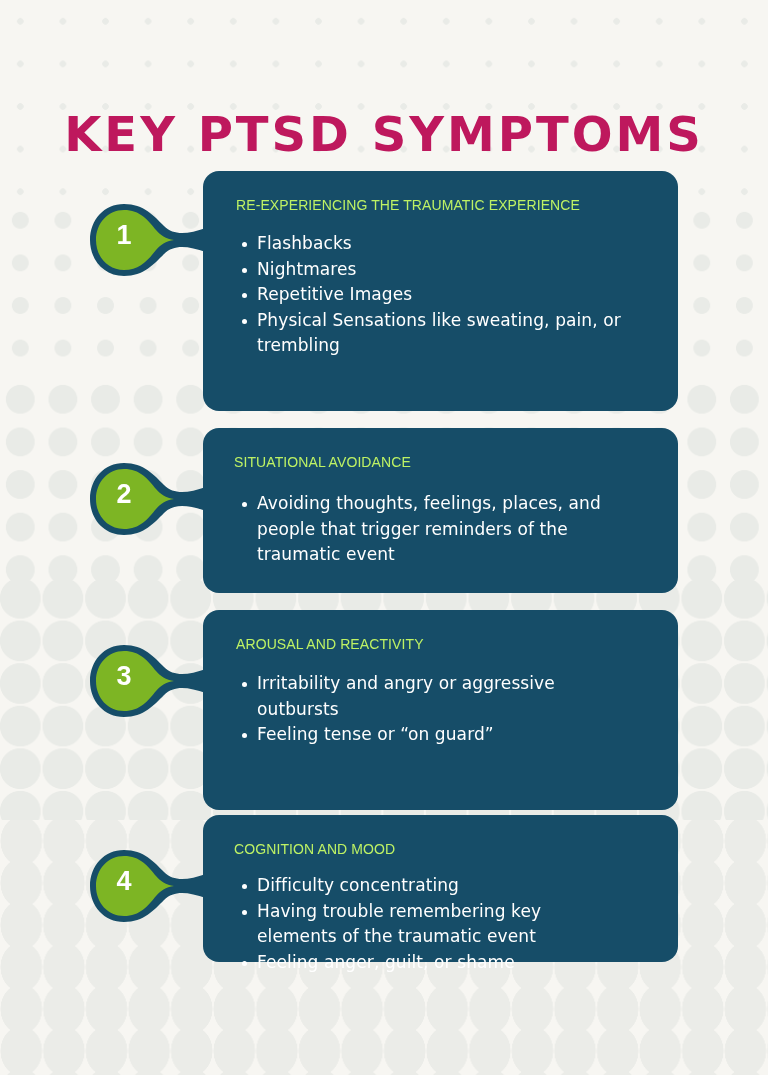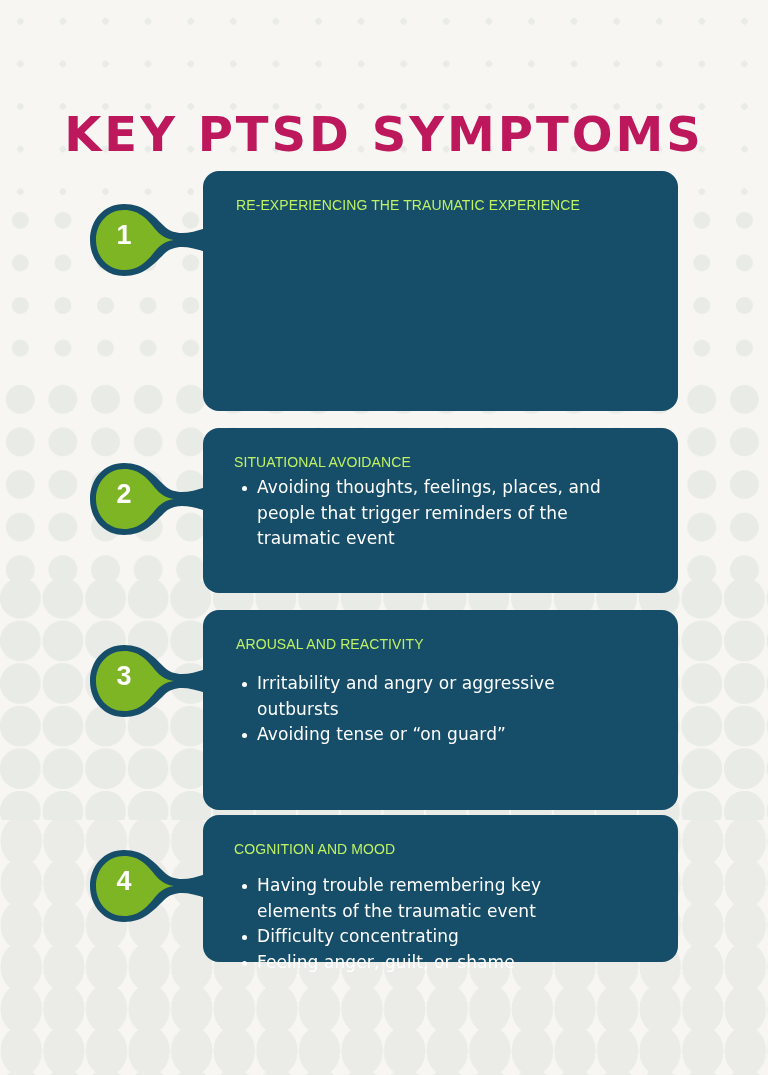--- a/index.html
+++ b/index.html
@@ -67,58 +67,64 @@
 
 <div class="badge" style="top:202px;">
   <svg width="130" height="76" viewBox="0 0 130 76">
     <path d="M36 2 C56 2 66 14 76 24 C86 34 100 32 118 26 L118 50 C100 44 86 42 76 52 C66 62 56 74 36 74 C16 74 2 58 2 38 C2 18 16 2 36 2 Z" fill="#164d68"></path>
     <path d="M36 8 C52 8 60 18 68 28 C72 33 78 37 86 38 C78 39 72 43 68 48 C60 58 52 68 36 68 C20 68 8 55 8 38 C8 21 20 8 36 8 Z" fill="#7db524"></path>
   </svg>
   <div class="num">1</div>
 </div>
 <div class="card" style="top:171px;height:240px;">
   <h2>RE-EXPERIENCING THE TRAUMATIC EXPERIENCE</h2>
+  <ul>
+    <li>Flashbacks</li>
+    <li>Nightmares</li>
+    <li>Repetitive Images</li>
+    <li>Physical Sensations like sweating, pain, or trembling</li>
+  </ul>
 </div>
 
 <div class="badge" style="top:461px;">
   <svg width="130" height="76" viewBox="0 0 130 76">
     <path d="M36 2 C56 2 66 14 76 24 C86 34 100 32 118 26 L118 50 C100 44 86 42 76 52 C66 62 56 74 36 74 C16 74 2 58 2 38 C2 18 16 2 36 2 Z" fill="#164d68"></path>
     <path d="M36 8 C52 8 60 18 68 28 C72 33 78 37 86 38 C78 39 72 43 68 48 C60 58 52 68 36 68 C20 68 8 55 8 38 C8 21 20 8 36 8 Z" fill="#7db524"></path>
   </svg>
   <div class="num">2</div>
 </div>
 <div class="card" style="top:428px;height:165px;padding-top:22px;">
   <h2 style="margin-left:-2px;">SITUATIONAL AVOIDANCE</h2>
-  <ul style="margin-top:1px;">
+  <ul style="margin-top:17px;">
     <li style="padding-right:8px;">Avoiding thoughts, feelings, places, and people that trigger reminders of the traumatic event</li>
   </ul>
 </div>
 
 <div class="badge" style="top:643px;">
   <svg width="130" height="76" viewBox="0 0 130 76">
     <path d="M36 2 C56 2 66 14 76 24 C86 34 100 32 118 26 L118 50 C100 44 86 42 76 52 C66 62 56 74 36 74 C16 74 2 58 2 38 C2 18 16 2 36 2 Z" fill="#164d68"></path>
     <path d="M36 8 C52 8 60 18 68 28 C72 33 78 37 86 38 C78 39 72 43 68 48 C60 58 52 68 36 68 C20 68 8 55 8 38 C8 21 20 8 36 8 Z" fill="#7db524"></path>
   </svg>
   <div class="num">3</div>
 </div>
 <div class="card" style="top:610px;height:200px;">
   <h2>AROUSAL AND REACTIVITY</h2>
   <ul style="margin-top:15px;">
     <li style="padding-right:40px;">Irritability and angry or aggressive outbursts</li>
-    <li>Avoiding tense or “on guard”</li>
+    <li>Feeling tense or “on guard”</li>
   </ul>
 </div>
 
 <div class="badge" style="top:848px;">
   <svg width="130" height="76" viewBox="0 0 130 76">
     <path d="M36 2 C56 2 66 14 76 24 C86 34 100 32 118 26 L118 50 C100 44 86 42 76 52 C66 62 56 74 36 74 C16 74 2 58 2 38 C2 18 16 2 36 2 Z" fill="#164d68"></path>
     <path d="M36 8 C52 8 60 18 68 28 C72 33 78 37 86 38 C78 39 72 43 68 48 C60 58 52 68 36 68 C20 68 8 55 8 38 C8 21 20 8 36 8 Z" fill="#7db524"></path>
   </svg>
   <div class="num">4</div>
 </div>
 <div class="card" style="top:815px;height:147px;">
   <h2 style="margin-left:-2px;">COGNITION AND MOOD</h2>
   <ul style="margin-top:12px;">
+    <li>Difficulty concentrating</li>
     <li style="padding-right:90px;">Having trouble remembering key elements of the traumatic event</li>
-    <li>Difficulty concentrating</li>
     <li>Feeling anger, guilt, or shame</li>
   </ul>
 </div>
 
 </body></html>

